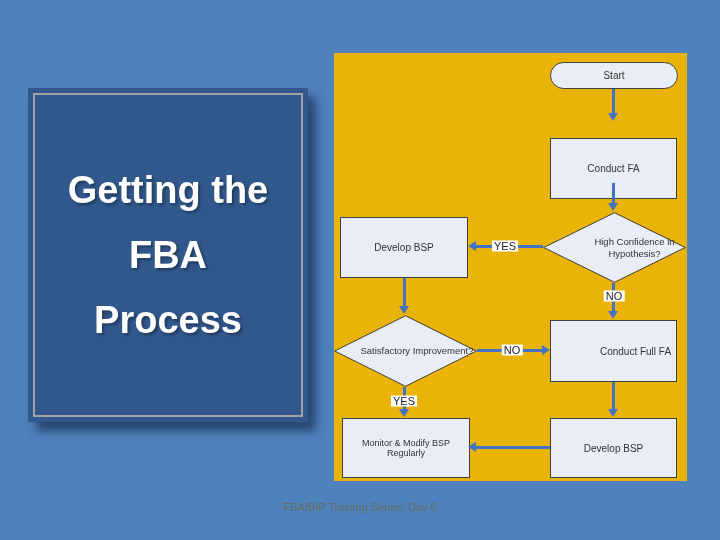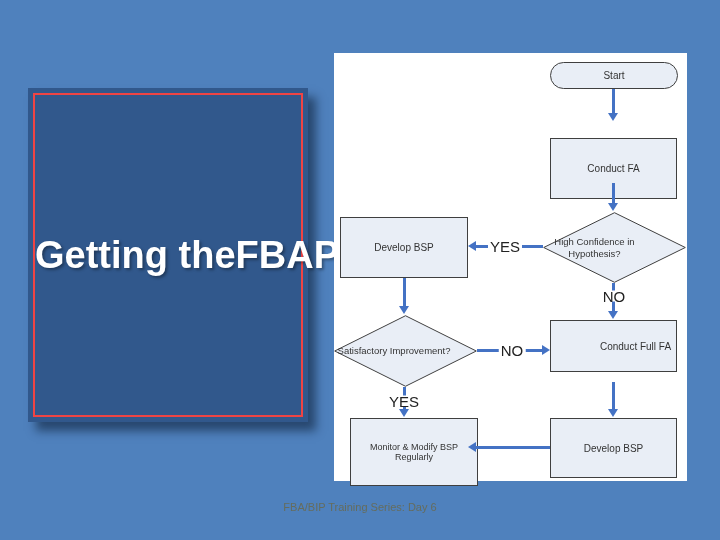--- a/index.html
+++ b/index.html
@@ -3,51 +3,51 @@
 <meta charset="utf-8">
 <style>
   html,body{margin:0;padding:0;}
   body{width:720px;height:540px;overflow:hidden;font-family:"Liberation Sans",sans-serif;}
   .slide{position:absolute;left:0;top:0;width:720px;height:540px;background:#4F81BD;}
 
   
   .title-box{position:absolute;left:28px;top:88px;width:280px;height:334px;
     background:#31588C;box-shadow:8px 9px 9px rgba(10,25,50,0.55);}
   .title-box .inner{position:absolute;left:5px;top:5px;right:5px;bottom:5px;
-    border:2px solid #ef4444;display:flex;justify-content:flex-start;align-items:center;}
+    border:2px solid #a3a3a3;display:flex;flex-direction:column;justify-content:center;align-items:center;}
   .title-line{color:#FFFFFF;font-weight:bold;font-size:38px;line-height:65px;
     text-align:center;text-shadow:2px 2px 3px rgba(0,0,0,0.35);white-space:nowrap;}
 
   
-  .canvas{position:absolute;left:334px;top:53px;width:353px;height:428px;background:#ffffff;}
+  .canvas{position:absolute;left:334px;top:53px;width:353px;height:428px;background:#eab308;}
 
   .node{position:absolute;background:#E9EEF6;border:1px solid #3F3F3F;
     display:flex;align-items:center;justify-content:center;text-align:center;
     font-size:10px;color:#333;box-sizing:border-box;}
   .stadium{border-radius:14px;}
   .small-text{font-size:9px;}
 
   .diamond{position:absolute;}
   .diamond svg{position:absolute;left:0;top:0;width:100%;height:100%;}
   .diamond .dlabel{position:absolute;left:0;top:0;width:100%;height:100%;
-    display:flex;align-items:center;justify-content:flex-start;text-align:center;
+    display:flex;align-items:center;justify-content:flex-end;text-align:center;
     font-size:9.5px;color:#333;line-height:1.25;}
   .diamond .dlabel span{display:block;width:72%;}
 
   .vline{position:absolute;width:3px;background:#4472C4;}
   .hline{position:absolute;height:3px;background:#4472C4;}
   .ah-down{position:absolute;width:0;height:0;border-left:5px solid transparent;
     border-right:5px solid transparent;border-top:8px solid #4472C4;}
   .ah-left{position:absolute;width:0;height:0;border-top:5px solid transparent;
     border-bottom:5px solid transparent;border-right:8px solid #4472C4;}
   .ah-right{position:absolute;width:0;height:0;border-top:5px solid transparent;
     border-bottom:5px solid transparent;border-left:8px solid #4472C4;}
 
   .edge-label{position:absolute;transform:translate(-50%,-50%);background:#FFFFFF;
-    padding:0 2px;font-size:15px;color:#222;line-height:11px;}
+    padding:0 2px;font-size:11px;color:#222;line-height:11px;}
 
   
   .footer{position:absolute;left:0;top:501px;width:720px;text-align:center;
     font-size:11px;color:rgba(104,104,76,0.85);}
 </style>
 </head>
 <body>
 
 <div class="slide">
 
@@ -75,34 +75,34 @@
       </svg>
       <div class="dlabel">
         <span>High Confidence in Hypothesis?</span>
       </div>
     </div>
 
     <div class="node" style="left:6px;top:164px;width:128px;height:61px;">
       <span>Develop BSP</span>
     </div>
 
-    <div class="node" style="left:216px;top:267px;width:127px;height:52px;padding-left:44px;">
+    <div class="node" style="left:216px;top:267px;width:127px;height:62px;padding-left:44px;">
       <span>Conduct Full FA</span>
     </div>
 
     <div class="diamond" style="left:0px;top:262px;width:143px;height:72px;">
       <svg viewBox="0 0 100 50" preserveAspectRatio="none">
         <polygon points="50,0.5 99.5,25 50,49.5 0.5,25" fill="#E9EEF6" stroke="#3F3F3F" stroke-width="1" vector-effect="non-scaling-stroke"></polygon>
       </svg>
       <div class="dlabel">
         <span style="width:84%;">Satisfactory Improvement?</span>
       </div>
     </div>
 
-    <div class="node small-text" style="left:16px;top:365px;width:128px;height:68px;">
+    <div class="node small-text" style="left:8px;top:365px;width:128px;height:60px;">
       <span>Monitor &amp; Modify BSP Regularly</span>
     </div>
 
     <div class="node" style="left:216px;top:365px;width:127px;height:60px;">
       <span>Develop BSP</span>
     </div>
 
     <div class="vline" style="left:278px;top:36px;height:25px;"></div>
     <div class="ah-down" style="left:274px;top:60px;"></div>
 

